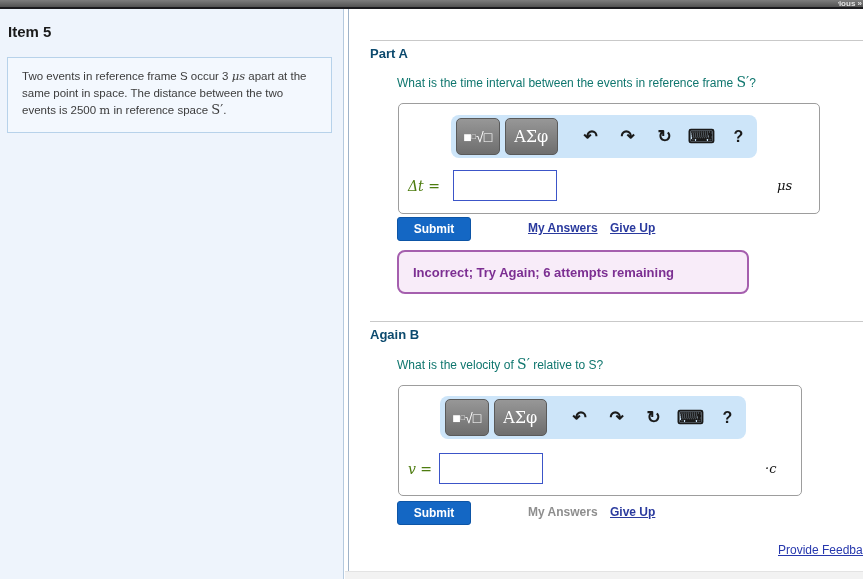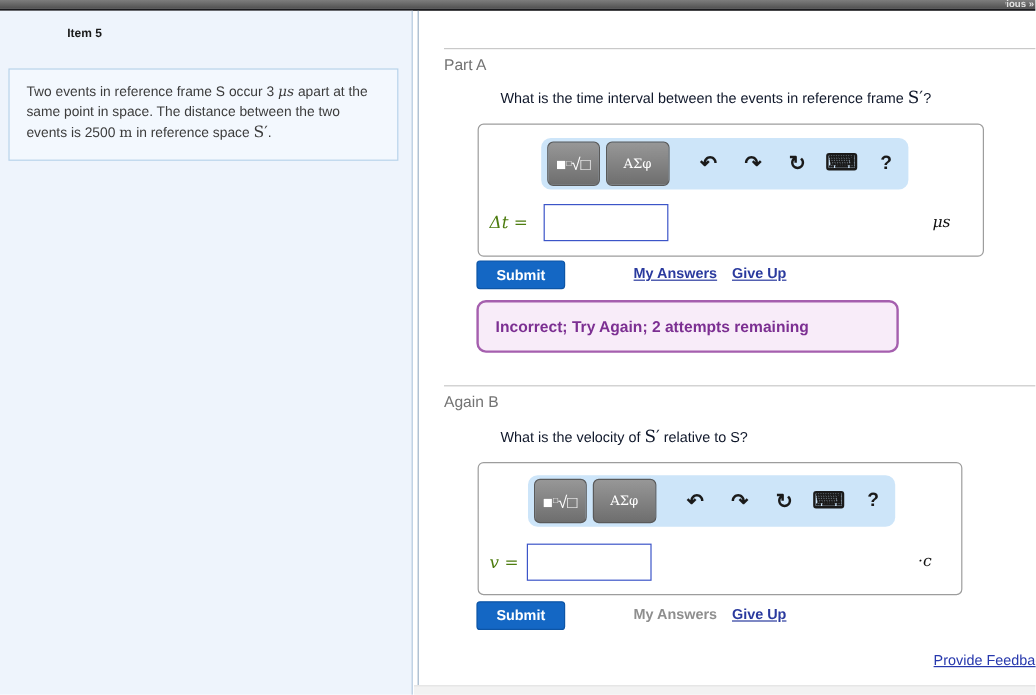--- a/index.html
+++ b/index.html
@@ -8,43 +8,43 @@
 
   
   .topbar{position:absolute;left:0;top:0;width:863px;height:7px;
     background:linear-gradient(#7d7d7d,#525252);border-bottom:2px solid #1b1b1e;}
   .topbar .prev{position:absolute;right:1px;top:-1px;width:24px;height:9px;overflow:hidden;
     color:#e3e3e3;font-size:8px;font-weight:bold;white-space:nowrap;direction:rtl;}
 
   
   .sidebar{position:absolute;left:0;top:9px;width:343px;height:570px;
     background:#eef4fc;border-right:1px solid #b5cadf;}
-  .item-title{position:absolute;left:8px;top:14px;font-size:10px;font-weight:bold;color:#1a1a1a;margin-left:48px;}
+  .item-title{position:absolute;left:8px;top:14px;font-size:15px;font-weight:bold;color:#1a1a1a;}
   .problem-box{position:absolute;left:7px;top:48px;width:295px;
     background:#f3f8fe;border:1px solid #b7d2ea;padding:10px 14px 12px 14px;
     font-size:11.5px;line-height:1.45;color:#3c3c3c;}
   .math{font-family:"DejaVu Serif", serif;}
   .mathi{font-family:"DejaVu Serif", serif;font-style:italic;}
 
   
   .panel-border{position:absolute;left:348px;top:9px;width:1px;height:562px;background:#9fb3c9;}
   .hr{position:absolute;height:1px;background:#c9c9c9;left:370px;width:493px;}
-  .part-label{position:absolute;left:370px;font-size:13px;font-weight:normal;color:#737373;}
-  .question{position:absolute;left:417px;font-size:12px;color:#0f172a;}
+  .part-label{position:absolute;left:370px;font-size:13px;font-weight:bold;color:#0c4a6e;}
+  .question{position:absolute;left:397px;font-size:12px;color:#0f766e;}
   .question .qmath{font-family:"DejaVu Serif", serif;font-size:14px;}
 
   .answer-box{position:absolute;background:#fff;border:1px solid #9d9d9d;border-radius:5px;}
   .eq-toolbar{position:absolute;height:43px;width:306px;background:#cde5f9;border-radius:8px;
     display:flex;align-items:center;gap:0;padding:0;}
   .graybtn{height:35px;border:1px solid #5a5a5a;border-radius:5px;margin-left:5px;
     background:linear-gradient(#979797,#6e6e6e);color:#ffffff;display:flex;align-items:center;
     justify-content:center;cursor:pointer;}
   .btn-templates{width:46px;font-size:14px;}
   .btn-templates .supbox{font-size:7px;vertical-align:7px;}
-  .btn-symbols{width:57px;font-family:"DejaVu Serif", serif;font-size:11px;}
+  .btn-symbols{width:57px;font-family:"DejaVu Serif", serif;font-size:16px;}
   .tbicon{color:#1a1a1a;font-weight:bold;font-size:17px;flex:0 0 auto;text-align:center;
     width:37px;cursor:pointer;line-height:1;}
   .tbicon.kb{font-size:19px;}
   .tbicon.help{font-size:16px;}
 
   .ans-label{position:absolute;font-family:"DejaVu Serif", serif;font-style:italic;
     font-size:14px;color:#4d7c0f;}
   .ans-input{position:absolute;width:94px;height:29px;border:1px solid #3c55c8;background:#fff;
     font-size:13px;padding:0 4px;box-sizing:content-box;}
   .ans-unit{position:absolute;font-family:"DejaVu Serif", serif;font-style:italic;
@@ -106,21 +106,21 @@
     </div>
     <div class="ans-label" style="left:9px;top:74px;">Δt =</div>
     <input class="ans-input" style="left: 54px; top: 66px;" type="text" value="">
     <div class="ans-unit" style="left:378px;top:74px;">μs</div>
   </div>
 
   <div class="submit-btn" style="left:397px;top:217px;">Submit</div>
   <div class="link" style="left:528px;top:221px;">My Answers</div>
   <div class="link" style="left:610px;top:221px;">Give Up</div>
 
-  <div class="feedback-banner">Incorrect; Try Again; 2 attempts remaining</div>
+  <div class="feedback-banner">Incorrect; Try Again; 6 attempts remaining</div>
 
   <div class="hr" style="top:321px;"></div>
   <div class="part-label" style="top:327px;">Again B</div>
   <div class="question" style="top:356px;text-align:right;">
     <span>What is the velocity of </span><span class="qmath">S′</span><span> relative to S?</span>
   </div>
 
   <div class="answer-box" style="left:398px;top:385px;width:402px;height:109px;">
     <div class="eq-toolbar" style="left:41px;top:10px;">
       <div class="graybtn btn-templates">

